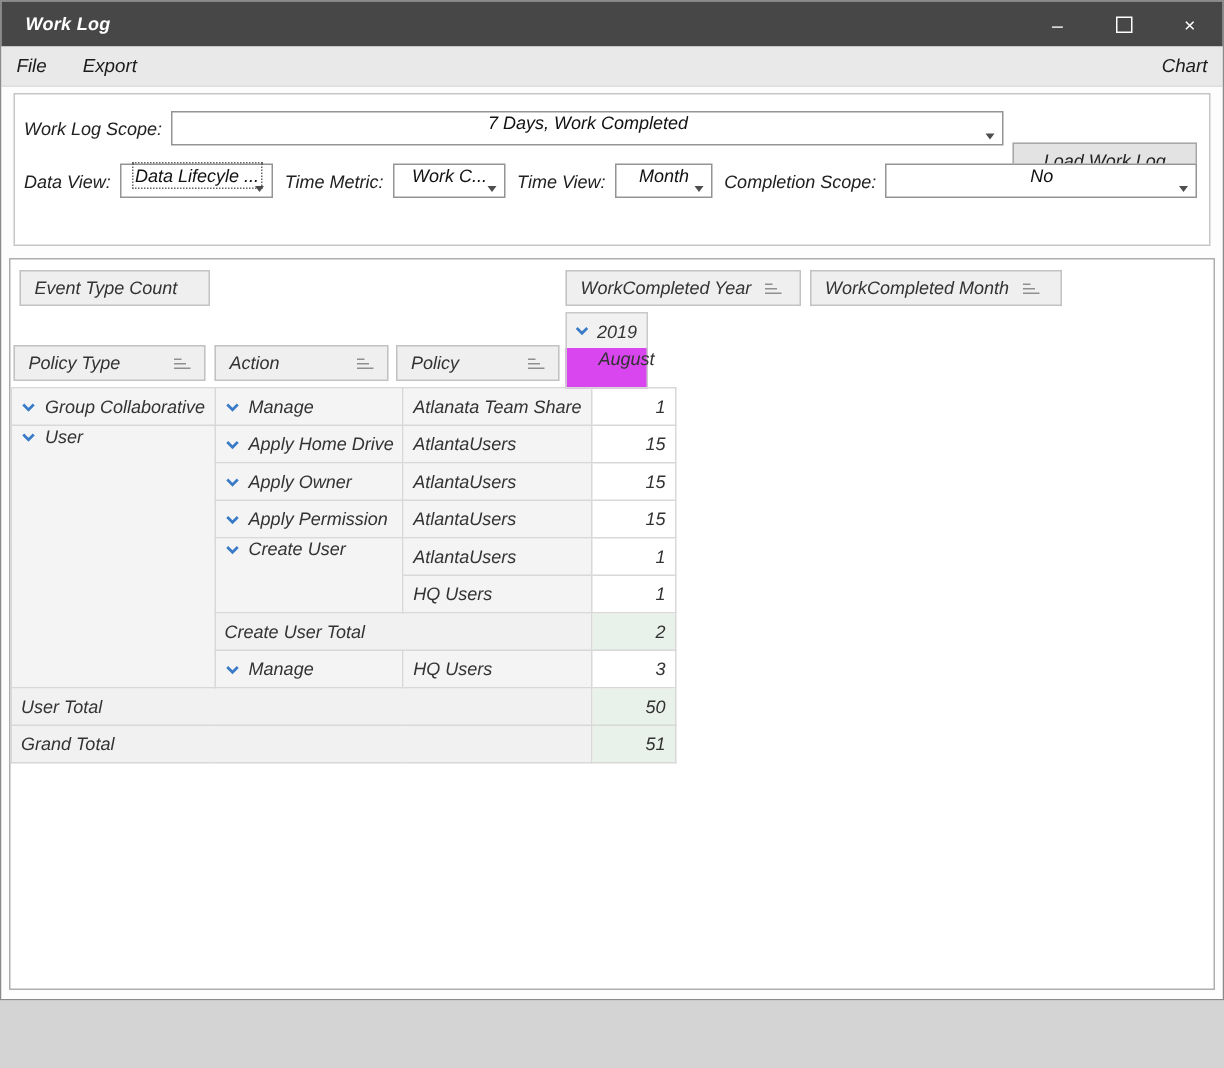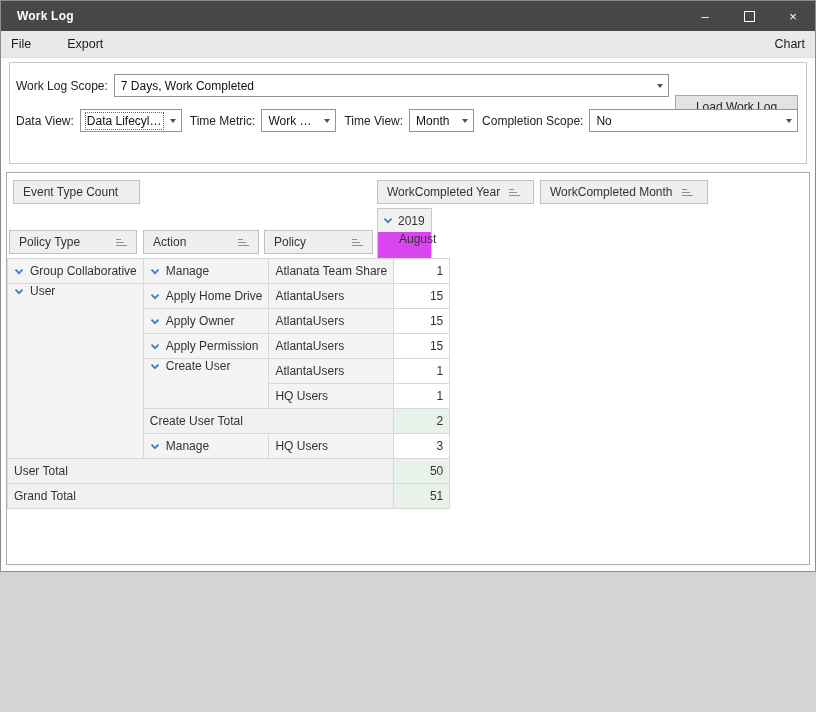--- a/index.html
+++ b/index.html
@@ -1,46 +1,46 @@
 <!DOCTYPE html>
 <html><head>
 <meta charset="utf-8">
 <style>
   html,body { margin:0; padding:0; background:#d4d4d4; font-family:"Liberation Sans", sans-serif; }
-  .window { width:816px; height:572px; box-sizing:border-box; border:1px solid #8b8b8b;
-            background:#fdfdfd; display:flex; flex-direction:column; position:relative; }
+  .window { width:816px; height:667px; box-sizing:border-box; border:1px solid #8b8b8b;
+            background:#fdfdfd; display:flex; flex-direction:column; position:relative;font-style:italic; }
 
   
   .titlebar { height:30px; background:#474747; display:flex; align-items:center; flex:0 0 auto; }
   .title { color:#ffffff; font-size:12px; font-weight:bold; padding-left:16px; letter-spacing:.2px; }
   .controls { margin-left:auto; display:flex; height:100%; }
   .ctrl { width:44px; height:100%; display:flex; align-items:center; justify-content:center;
           color:#fff; font-size:13px; cursor:default; }
   .max-glyph { width:9px; height:9px; border:1px solid #fff; display:inline-block; }
 
   
   .menubar { height:26px; background:#e9e9e9; border-bottom:1px solid #dedede;
-             display:flex; align-items:center; font-size:12.5px; color:#1c1c1c; padding:0 9px; flex:0 0 auto;gap:12px; }
+             display:flex; align-items:center; font-size:12.5px; color:#1c1c1c; padding:0 9px; flex:0 0 auto; }
   .menu-item { padding:0 1px; margin-right:22px; }
   .menu-right { margin-left:auto; margin-right:0; }
 
   
   .main { flex:1; position:relative; background:#fdfdfd; }
 
   
   .groupbox { position:absolute; left:8px; right:8px; top:4px; height:102px;
               border:1px solid #c6c6c6; background:#fff; box-sizing:border-box; }
   .group-header { height:23px; background:#e8e8e8; border-bottom:1px solid #d2d2d2;
                   font-size:12px; font-weight:bold; color:#333; line-height:23px; padding-left:8px; }
   .group-body { padding:11px 8px 0 6px; }
   .form-row { display:flex; align-items:center; height:23px; margin-bottom:12px;
               font-size:12px; color:#222; white-space:nowrap; }
   .lbl { margin-right:6px; }
   .combo { height:23px; box-sizing:border-box; border:1px solid #949494; background:#fff;
-           display:flex; align-items:center; padding:0 5px 0 6px; font-size:12px; color:#111; }
+           display:flex; align-items:center; padding:0 5px 0 6px; font-size:12px; color:#111;flex-direction:column; }
   .combo-grow { flex:1; }
   .combo-text { overflow:hidden; text-overflow:ellipsis; white-space:nowrap; }
   .combo-text.focused { outline:1px dotted #666; outline-offset:1px; }
   .arrow-zone { margin-left:auto; padding-left:8px; display:flex; align-items:center; }
   .arrow-down { width:0; height:0; border-left:3.5px solid transparent;
                 border-right:3.5px solid transparent; border-top:4px solid #4e4e4e; }
   .btn { height:23px; width:123px; margin-left:6px; box-sizing:border-box; flex:0 0 auto;
          border:1px solid #a8a8a8; background:#e3e3e3; font-size:12px; color:#222;
          display:flex; align-items:center; justify-content:center;margin-top:42px; }
   .mr-lbl { margin-left:8px; }

